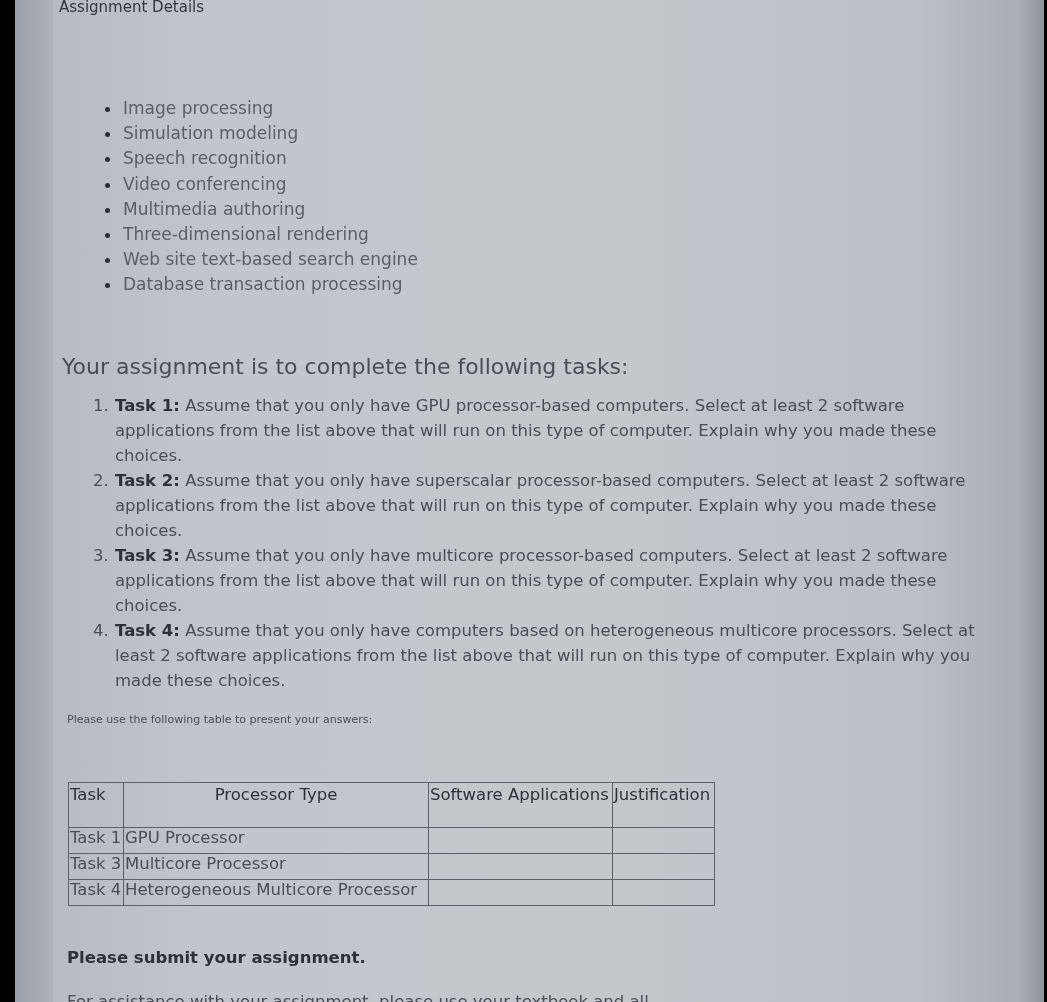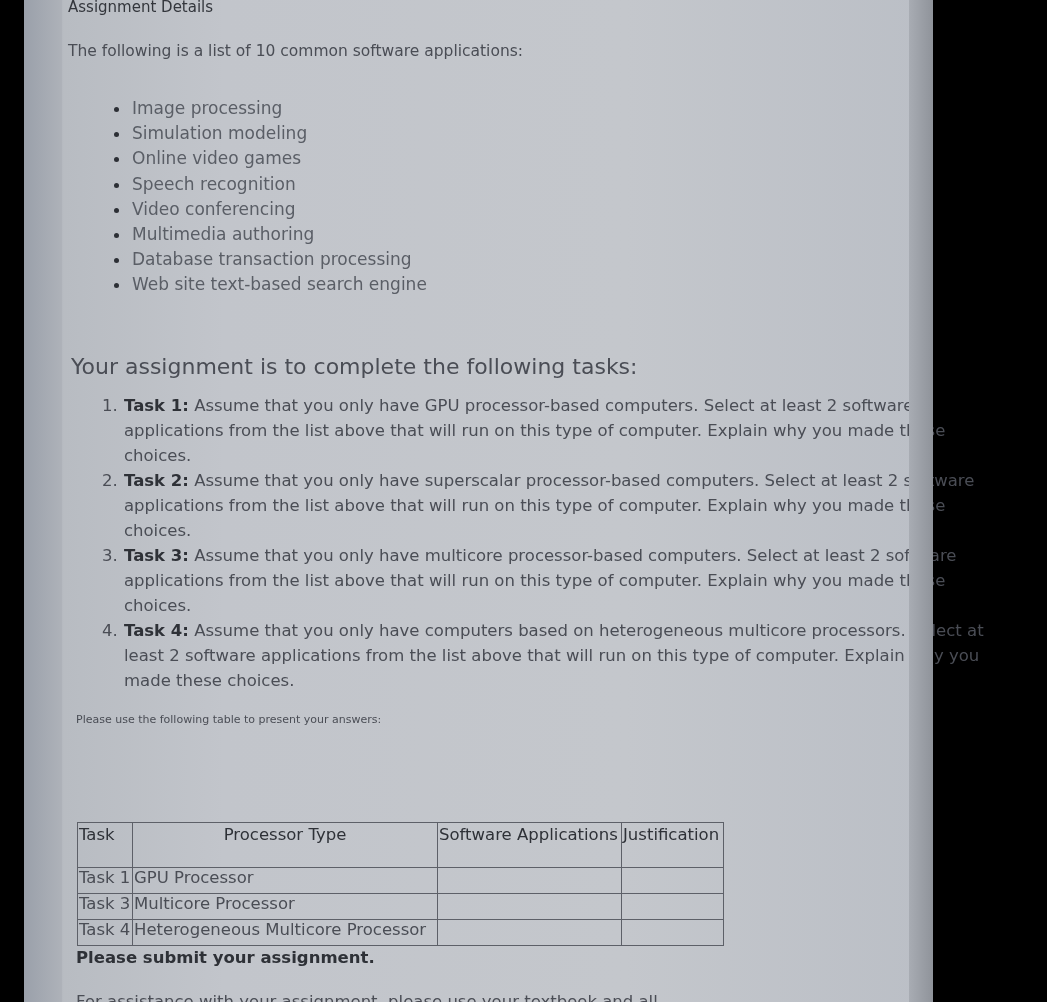--- a/index.html
+++ b/index.html
@@ -3,21 +3,21 @@
 <meta charset="utf-8">
 <style>
   html, body { margin: 0; padding: 0; }
   body {
     width: 1047px; height: 1002px; overflow: hidden;
     background: #000;
     font-family: "DejaVu Sans", sans-serif;
     position: relative;
   }
   .screen {
-    position: absolute; left: 24px; top: 0; width: 909px; height: 1002px;
+    position: absolute; left: 15px; top: 0; width: 1029px; height: 1002px;
     background: linear-gradient(90deg, #9fa2a9 0px, #a9adb4 30px, #b8bcc2 40px, #c2c5cb 200px, #c4c7cc 600px, #bbbfc6 900px, #a9acb4 1010px, #8e9198 1029px);
   }
   .gutter {
     position: absolute; left: 0; top: 0; width: 38px; height: 100%;
     background: linear-gradient(90deg, #9aa0aa, #aeb2b9);
   }
   .content {
     position: absolute; left: 44px; top: 0; width: 960px; height: 100%;
     color: #3c3f46;
   }
@@ -49,21 +49,21 @@
   }
   ol.tasks li { position: relative; padding-left: 22px; }
   ol.tasks li .num { position: absolute; left: 0; top: 0; }
   ol.tasks li b { color: #2e3137; font-weight: bold; }
   .table-intro {
     position: absolute; left: 8px; top: 713px;
     font-size: 11px; color: #4a4d55;
   }
   table.answers {
     position: absolute; left: 9px; top: 782px;
-    border-collapse: collapse; font-size: 16.5px; color: #4a4d55; margin-top: 40px;
+    border-collapse: collapse; font-size: 16.5px; color: #4a4d55;
   }
   table.answers th, table.answers td {
     border: 1px solid #5d6068; padding: 0 1px; height: 25px;
     vertical-align: top; text-align: left; white-space: nowrap;
   }
   table.answers th { font-weight: normal; color: #2e3137; height: 42px; padding-top: 2px; }
   table.answers th.c { text-align: center; }
   .col-task { width: 52px; }
   .col-proc { width: 302px; }
   .col-soft { width: 181px; }
@@ -81,31 +81,30 @@
     background: linear-gradient(90deg, #a8acb3, #8f939a);
   }
 </style>
 </head>
 <body>
 
 <div class="screen">
   <div class="gutter"></div>
   <div class="content">
     <div class="title">Assignment Details</div>
-    <div class="intro">The following is a list of 10 common software applications:</div>
 
     <ul class="apps">
       <li>Image processing</li>
       <li>Simulation modeling</li>
-      <li>Online video games</li>
       <li>Speech recognition</li>
       <li>Video conferencing</li>
       <li>Multimedia authoring</li>
+      <li>Three-dimensional rendering</li>
+      <li>Web site text-based search engine</li>
       <li>Database transaction processing</li>
-      <li>Web site text-based search engine</li>
     </ul>
 
     <div class="tasks-intro">Your assignment is to complete the following tasks:</div>
 
     <ol class="tasks">
       <li>
         <span class="num">1.</span><b>Task 1:</b><span> Assume that you only have GPU processor-based computers. Select at least 2 software applications from the list above that will run on this type of computer. Explain why you made these choices.</span>
       </li>
       <li>
         <span class="num">2.</span><b>Task 2:</b><span> Assume that you only have superscalar processor-based computers. Select at least 2 software applications from the list above that will run on this type of computer. Explain why you made these choices.</span>

